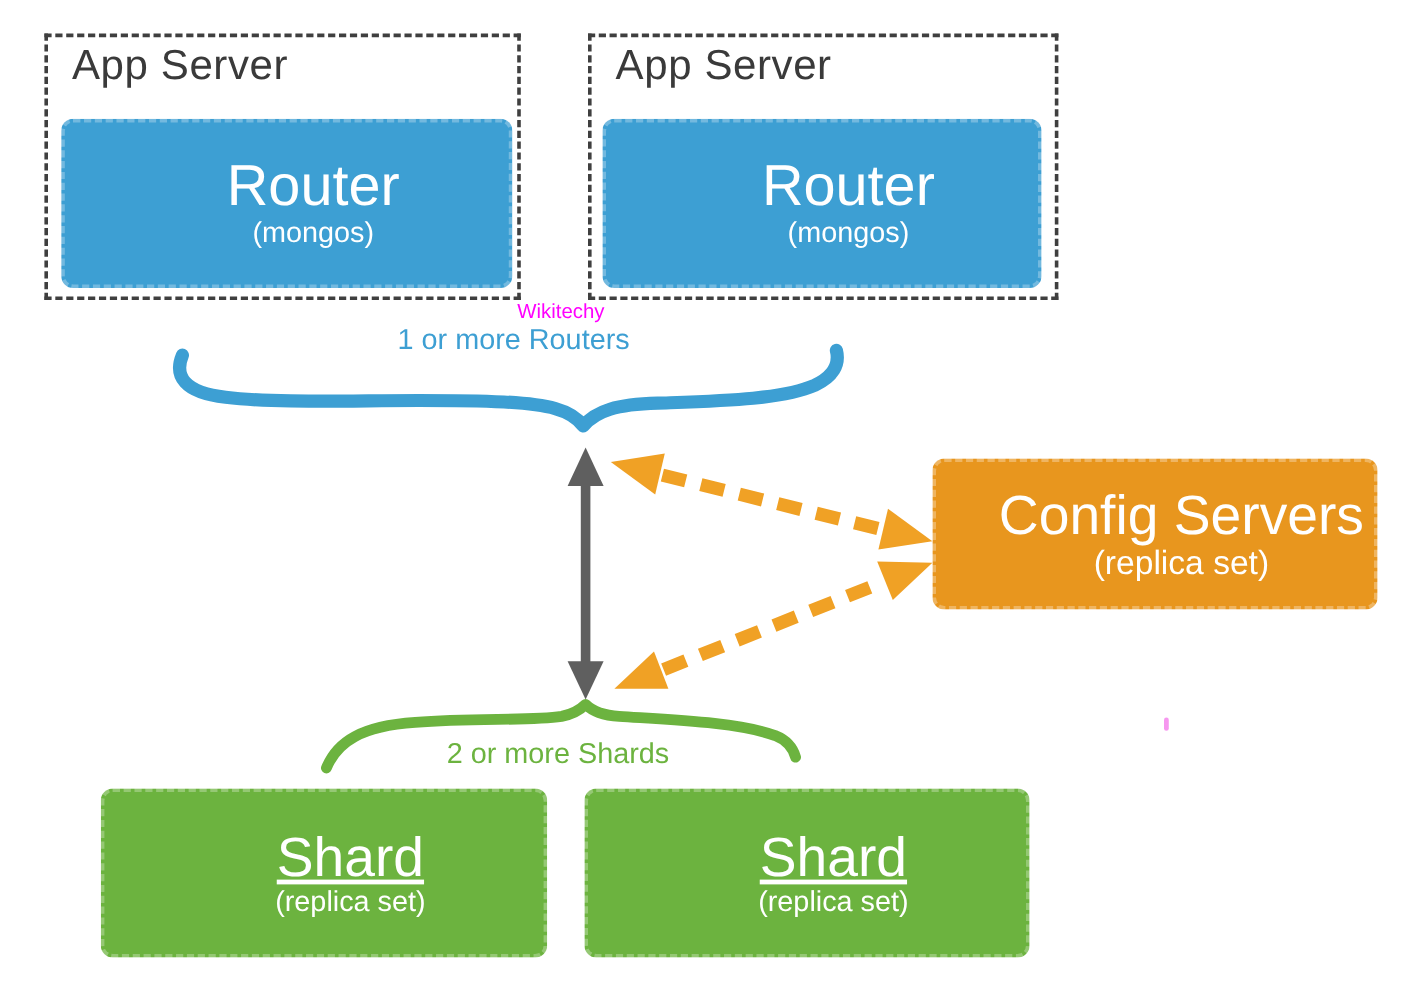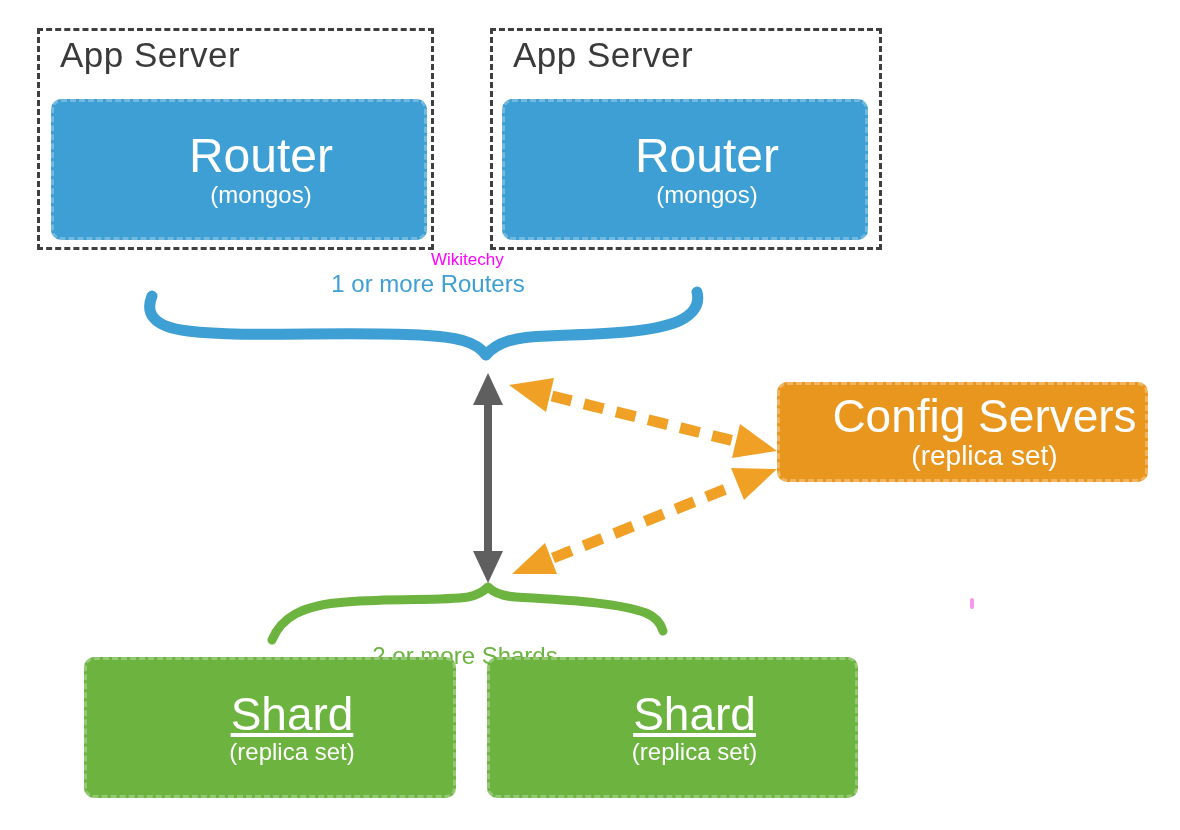--- a/index.html
+++ b/index.html
@@ -118,23 +118,23 @@
     <div class="node-box router-box" style="left:9px; top:68px; width:366px; height:141px;">
       <div class="title">Router</div>
       <div class="subtitle">(mongos)</div>
     </div>
   </div>
 
   <div class="watermark" style="left:383px; top:250px;margin-left:48px;">Wikitechy</div>
 
   <div class="caption caption-routers" style="left:278px; top:270px; width:300px;">1 or more Routers</div>
 
-  <div class="caption caption-shards" style="left:315px; top:615px; width:300px;margin-top:27px;">2 or more Shards</div>
+  <div class="caption caption-shards" style="left:315px; top:615px; width:300px;">2 or more Shards</div>
 
-  <div class="node-box config-box" style="left:777px; top:382px; width:371px; height:100px;">
+  <div class="node-box config-box" style="left:777px; top:382px; width:371px; height:126px;">
     <div class="title">Config Servers</div>
     <div class="subtitle">(replica set)</div>
   </div>
 
   <div class="node-box shard-box" style="left:84px; top:657px; width:372px; height:141px;">
     <div class="title">Shard</div>
     <div class="subtitle">(replica set)</div>
   </div>
 
   <div class="node-box shard-box" style="left:487px; top:657px; width:371px; height:141px;">

